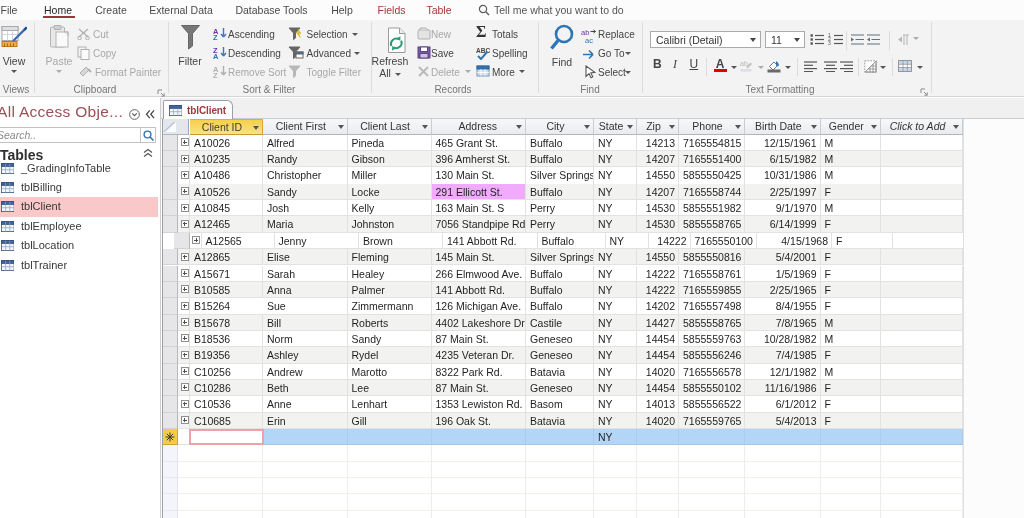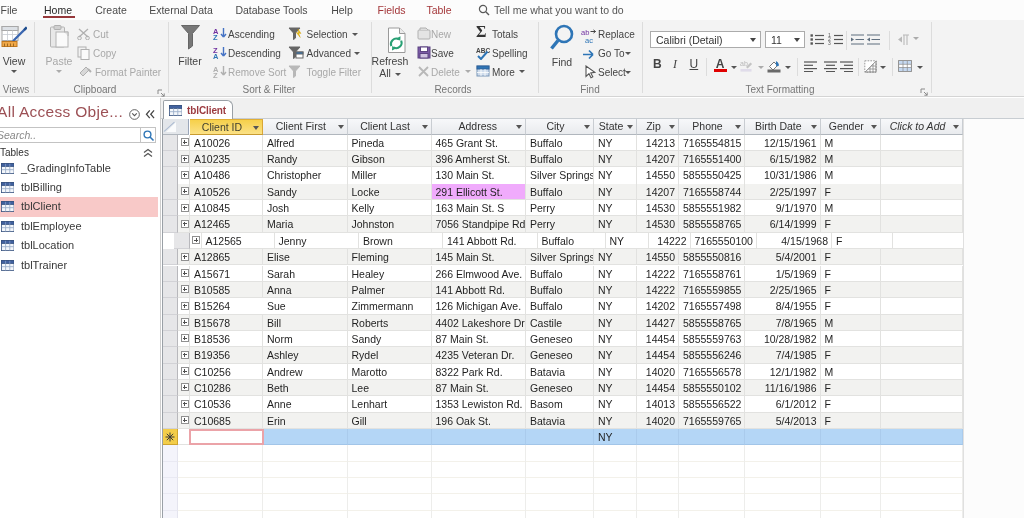--- a/index.html
+++ b/index.html
@@ -16,21 +16,21 @@
 .ddabs.g{border-top-color:#ababab}
 .dd{display:inline-block;width:0;height:0;border-left:3px solid transparent;border-right:3px solid transparent;border-top:3.5px solid #555;vertical-align:1.5px}
 .bigtxt{position:absolute;font-size:10.5px;color:#444;text-align:center;line-height:12px}
 .combo{position:absolute;background:#fff;border:1px solid #ababab;font-size:10.5px;color:#333;line-height:16px;padding-left:5px}
 .combo .ar{position:absolute;right:4px;top:6.5px;width:0;height:0;border-left:3.5px solid transparent;border-right:3.5px solid transparent;border-top:4px solid #444}
 #navpane{left:0;top:98px;width:161px;height:420px;background:#fff;border-right:1px solid #cecece}
 #navtitle{left:-3px;top:103px;width:135px;font-size:15.5px;color:#9c5055;letter-spacing:.3px;white-space:nowrap}
 #navsearch{left:-2px;top:126.5px;width:158px;height:16px;border:1px solid #c3c3c3;background:#fff}
 #navsearch span{position:absolute;left:-2px;top:1px;font-size:10.5px;font-style:italic;color:#8a8a8a}
 #sbtn{position:absolute;right:0;top:0;width:15px;height:14px;border-left:1px solid #c3c3c3}
-#navtables{left:0px;top:147px;font-size:10px;font-weight:normal;color:#303030}
+#navtables{left:0px;top:147px;font-size:14px;font-weight:bold;color:#303030}
 .navitem{position:absolute;left:0;width:158px;height:19.4px;font-size:11px;color:#383838;line-height:19.4px}
 .navitem .lbl{position:absolute;left:21px;top:0}
 .navitem.sel{background:#f8c9c8}
 .tico{position:absolute;left:0.5px;top:4px;width:13.5px;height:11px}
 #tabstrip{left:161px;top:98px;width:863px;height:21px;background:#f0f0f0;border-bottom:1px solid #c8cdd2}
 #doctab{left:163px;top:99.5px;width:70px;height:19.5px;background:#fff;border:1px solid #9aa0a6;border-bottom:none;border-radius:2px 6px 0 0}
 #doctab span{position:absolute;left:23px;top:4px;font-size:10px;font-weight:bold;color:#9c3b40;letter-spacing:-.1px}
 .hcell{position:absolute;top:119px;height:15.7px;background:linear-gradient(#f7f8fa,#e9ebee);border-right:1px solid #c9cdd2;border-bottom:1px solid #b0b6bd;font-size:10.5px;color:#333;text-align:center;line-height:14.5px}
 .hcell .ha{position:absolute;right:3px;top:6px;width:0;height:0;border-left:3.5px solid transparent;border-right:3.5px solid transparent;border-top:4px solid #555}
 #hcorner{left:162.5px;top:119px;width:26.5px;height:15.7px;background:#e3e6ea;border-right:1px solid #9aa6ba;border-bottom:1px solid #b0b6bd;overflow:hidden}

